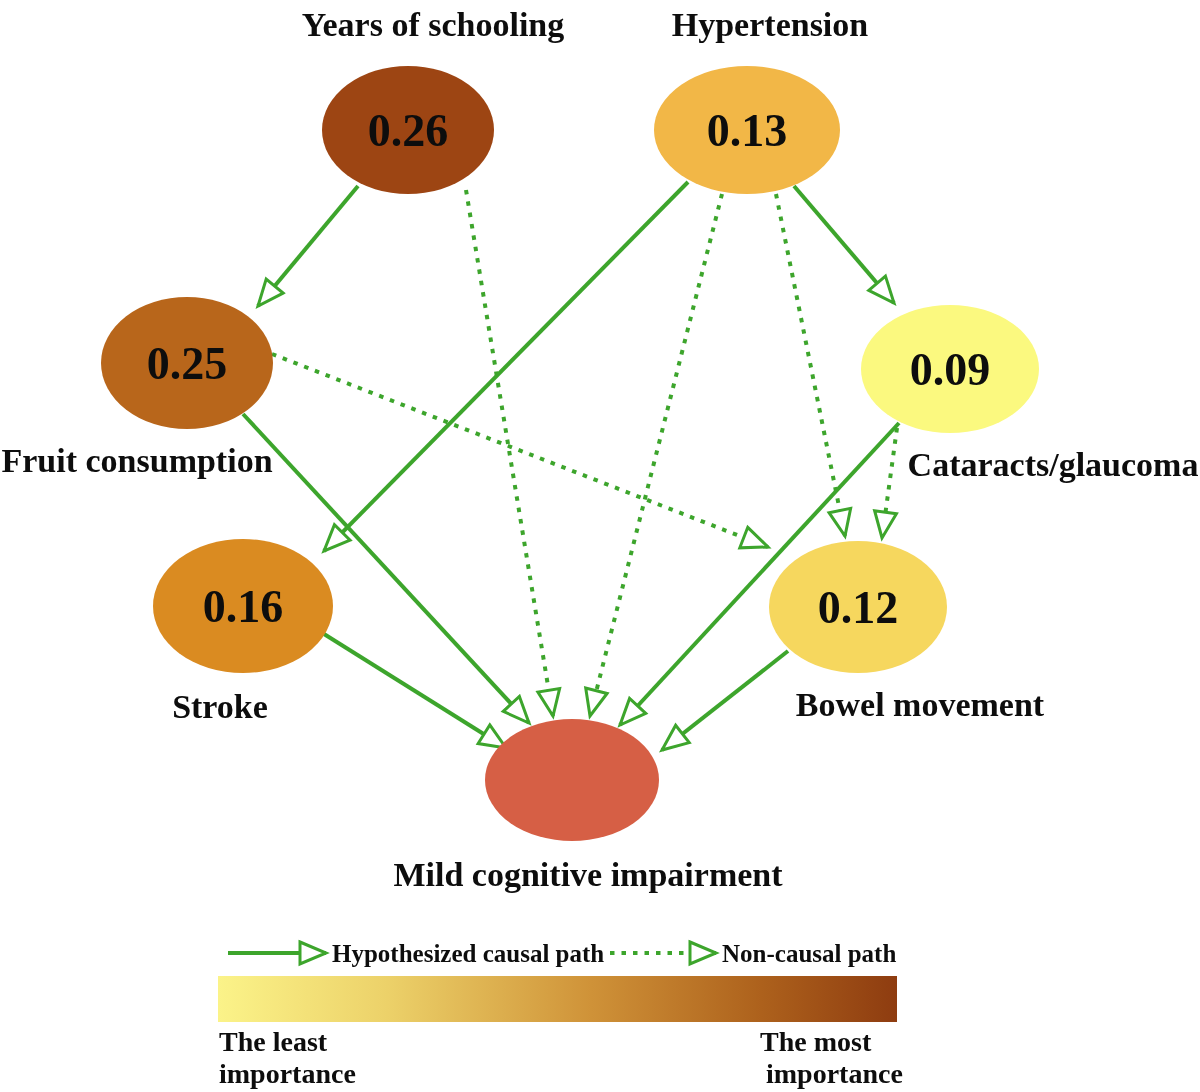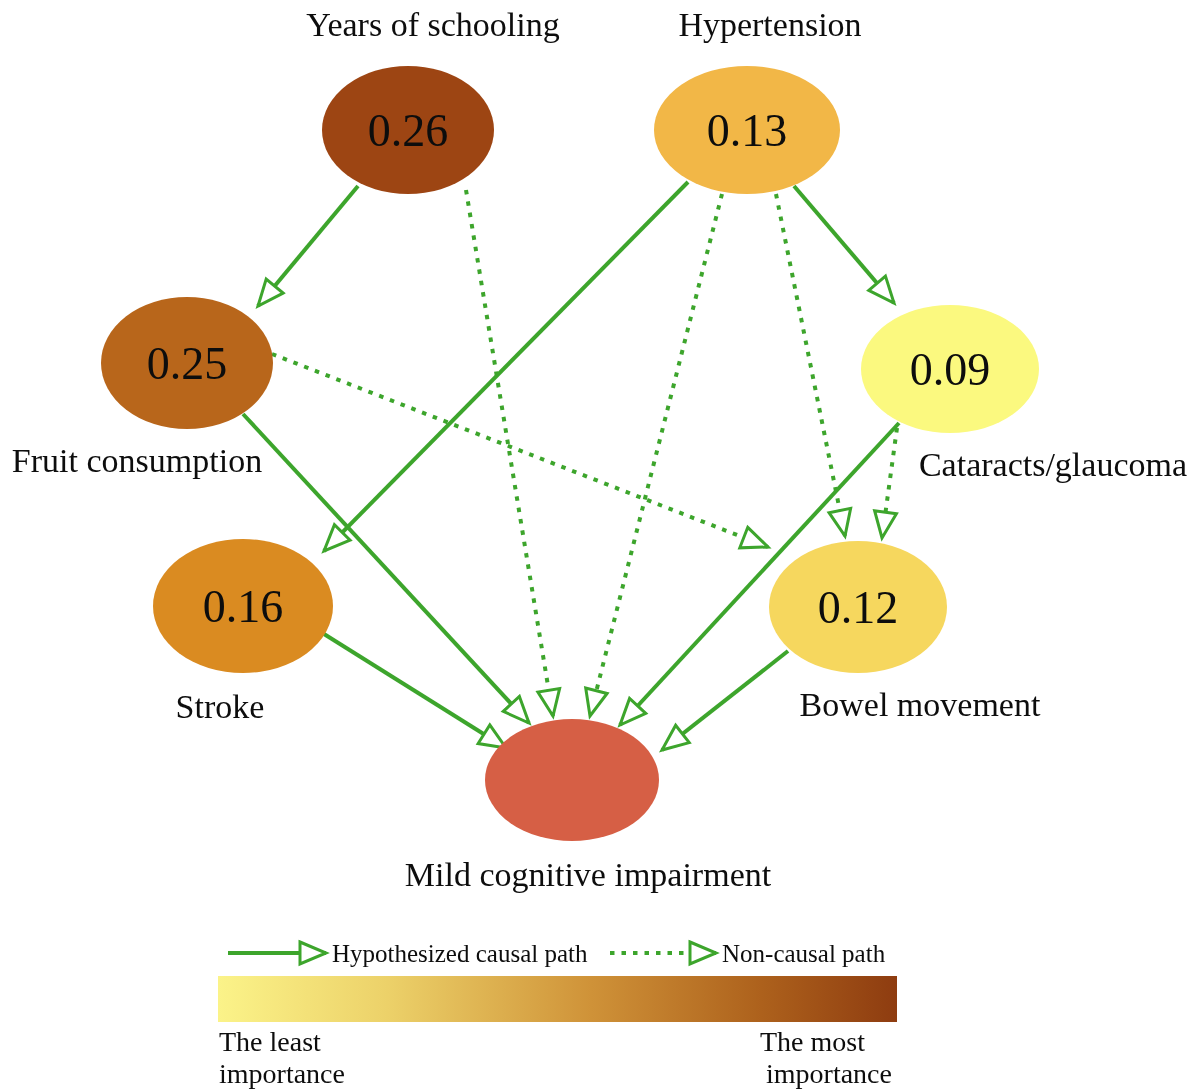--- a/index.html
+++ b/index.html
@@ -2,20 +2,21 @@
 <html><head>
 <meta charset="utf-8">
 <style>
   html, body { margin: 0; padding: 0; background: #ffffff; }
   .figure {
     position: relative;
     width: 1200px;
     height: 1092px;
     background: #ffffff;
     font-family: "Liberation Serif", serif;
+    font-weight: bold;
   }
   svg text {
     font-family: "Liberation Serif", serif;
     fill: #0d0d0d;
   }
   .node-title   { font-size: 34px; }
   .node-value   { font-size: 46px; }
   .legend-label { font-size: 25px; }
   .scale-label  { font-size: 28px; }
   .edge {

